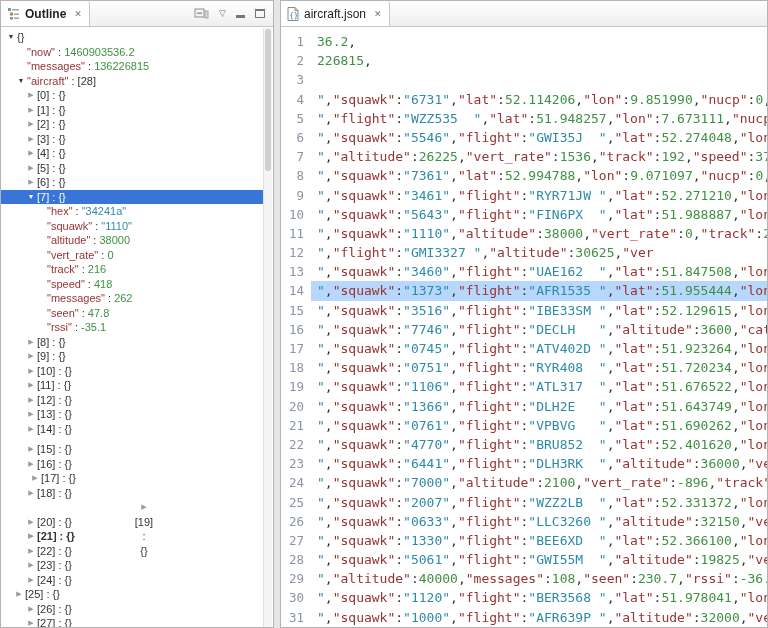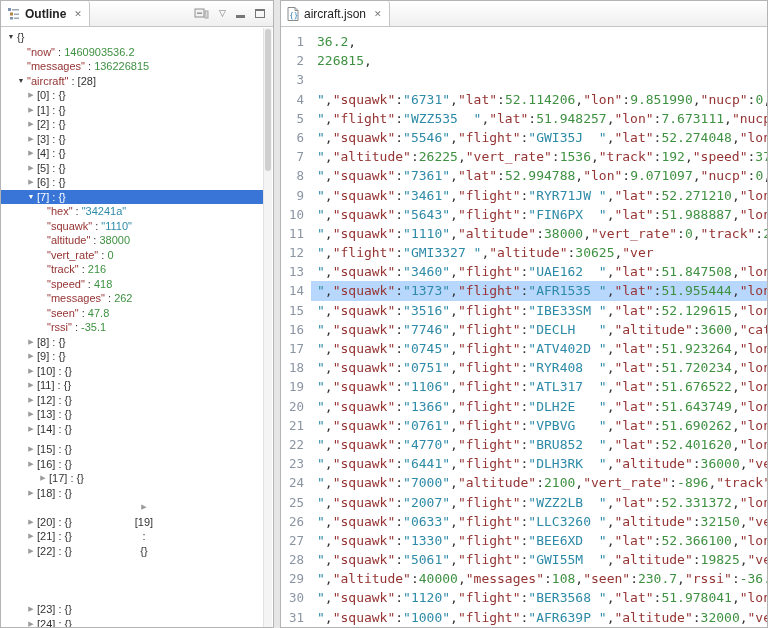--- a/index.html
+++ b/index.html
@@ -116,27 +116,27 @@
         <div class="tree-row" style="padding-left: 34px;"><span class="expander none"></span><span class="tkey-prop">"rssi"</span><span class="tsep"> : </span><span class="tval num">-35.1</span></div>
         <div class="tree-row" style="padding-left: 24px;"><span class="expander closed">▶</span><span class="tkey-plain">[8]</span><span class="tsep"> : </span><span class="tval obj">{}</span></div>
         <div class="tree-row" style="padding-left: 24px;"><span class="expander closed">▶</span><span class="tkey-plain">[9]</span><span class="tsep"> : </span><span class="tval obj">{}</span></div>
         <div class="tree-row" style="padding-left: 24px;"><span class="expander closed">▶</span><span class="tkey-plain">[10]</span><span class="tsep"> : </span><span class="tval obj">{}</span></div>
         <div class="tree-row" style="padding-left: 24px;"><span class="expander closed">▶</span><span class="tkey-plain">[11]</span><span class="tsep"> : </span><span class="tval obj">{}</span></div>
         <div class="tree-row" style="padding-left: 24px;"><span class="expander closed">▶</span><span class="tkey-plain">[12]</span><span class="tsep"> : </span><span class="tval obj">{}</span></div>
         <div class="tree-row" style="padding-left: 24px;"><span class="expander closed">▶</span><span class="tkey-plain">[13]</span><span class="tsep"> : </span><span class="tval obj">{}</span></div>
         <div class="tree-row" style="padding-left: 24px;"><span class="expander closed">▶</span><span class="tkey-plain">[14]</span><span class="tsep"> : </span><span class="tval obj">{}</span></div>
         <div class="tree-row" style="padding-left: 24px; margin-top: 6px;"><span class="expander closed">▶</span><span class="tkey-plain">[15]</span><span class="tsep"> : </span><span class="tval obj">{}</span></div>
         <div class="tree-row" style="padding-left: 24px;"><span class="expander closed">▶</span><span class="tkey-plain">[16]</span><span class="tsep"> : </span><span class="tval obj">{}</span></div>
-        <div class="tree-row" style="padding-left: 36px;"><span class="expander closed">▶</span><span class="tkey-plain">[17]</span><span class="tsep"> : </span><span class="tval obj">{}</span></div>
+        <div class="tree-row" style="padding-left: 28px;"><span class="expander closed">▶</span><span class="tkey-plain">[17]</span><span class="tsep"> : </span><span class="tval obj">{}</span></div>
         <div class="tree-row" style="padding-left: 24px;"><span class="expander closed">▶</span><span class="tkey-plain">[18]</span><span class="tsep"> : </span><span class="tval obj">{}</span></div>
         <div class="tree-row" style="padding-left: 24px; flex-direction: column;"><span class="expander closed">▶</span><span class="tkey-plain">[19]</span><span class="tsep"> : </span><span class="tval obj">{}</span></div>
         <div class="tree-row" style="padding-left: 24px;"><span class="expander closed">▶</span><span class="tkey-plain">[20]</span><span class="tsep"> : </span><span class="tval obj">{}</span></div>
-        <div class="tree-row" style="padding-left: 24px;"><span class="expander closed">▶</span><span class="tkey-plain">[21]</span><span class="tsep"> : </span><span class="tval obj">{}</span></div>
+        <div class="tree-row" style="padding-left: 24px; font-weight: bold;"><span class="expander closed">▶</span><span class="tkey-plain">[21]</span><span class="tsep"> : </span><span class="tval obj">{}</span></div>
         <div class="tree-row" style="padding-left: 24px;"><span class="expander closed">▶</span><span class="tkey-plain">[22]</span><span class="tsep"> : </span><span class="tval obj">{}</span></div>
-        <div class="tree-row" style="padding-left: 24px; margin-top: 44px;"><span class="expander closed">▶</span><span class="tkey-plain">[23]</span><span class="tsep"> : </span><span class="tval obj">{}</span></div>
+        <div class="tree-row" style="padding-left: 24px;"><span class="expander closed">▶</span><span class="tkey-plain">[23]</span><span class="tsep"> : </span><span class="tval obj">{}</span></div>
         <div class="tree-row" style="padding-left: 24px;"><span class="expander closed">▶</span><span class="tkey-plain">[24]</span><span class="tsep"> : </span><span class="tval obj">{}</span></div>
         <div class="tree-row" style="padding-left: 12px;"><span class="expander closed">▶</span><span class="tkey-plain">[25]</span><span class="tsep"> : </span><span class="tval obj">{}</span></div>
         <div class="tree-row" style="padding-left: 24px;"><span class="expander closed">▶</span><span class="tkey-plain">[26]</span><span class="tsep"> : </span><span class="tval obj">{}</span></div>
         <div class="tree-row" style="padding-left: 24px;"><span class="expander closed">▶</span><span class="tkey-plain">[27]</span><span class="tsep"> : </span><span class="tval obj">{}</span></div>
       </div>
     <div class="vscroll">
       <div class="vthumb"></div>
     </div>
   </section>
 

